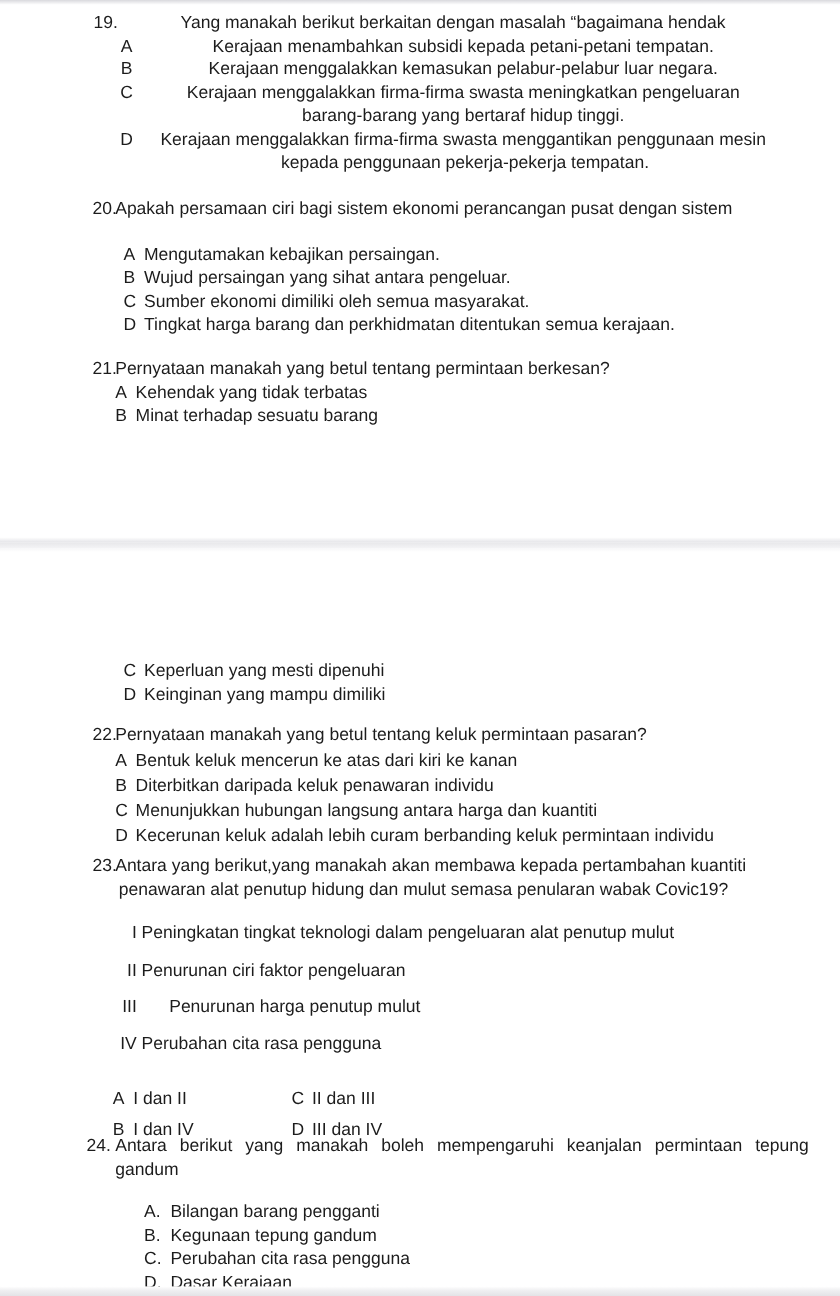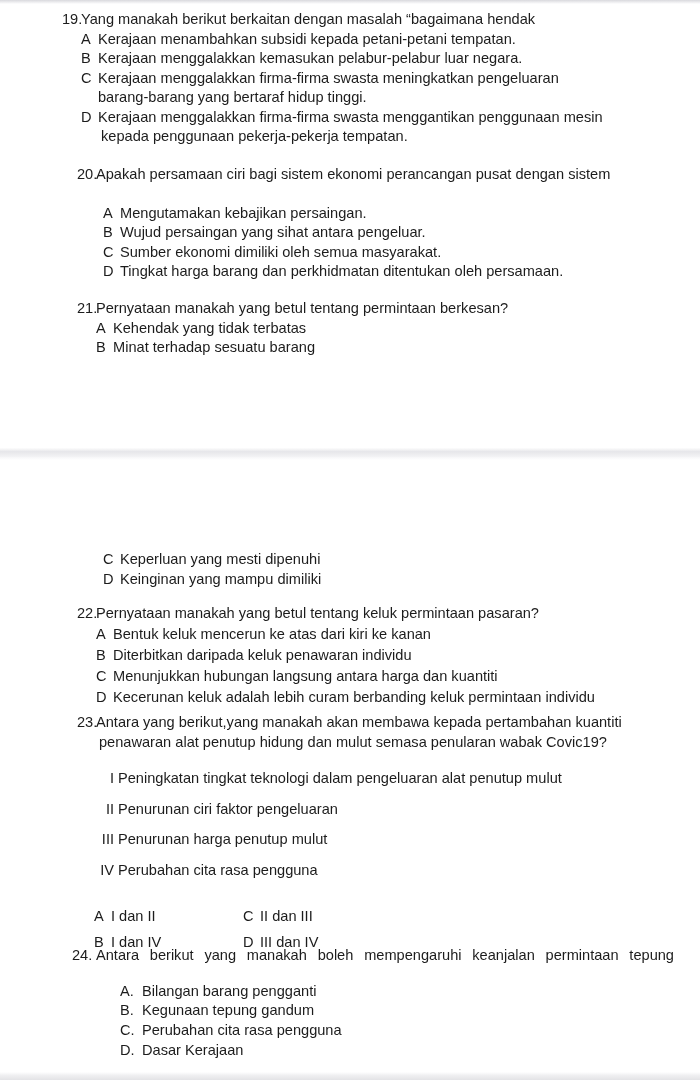--- a/index.html
+++ b/index.html
@@ -152,21 +152,21 @@
   }
   .opt-dotted .letter { flex: 0 0 auto; width: 22px; }
 </style>
 </head>
 <body>
 
 <div class="sheet" id="sheet-one">
   <div class="top-scan-edge"></div>
 </div>
 
-<div class="qblock" style="left:62px; top:10px; width:580px;">
+<div class="qblock" style="left:78px; top:10px; width:580px;text-align:center;">
   <div class="stem">
     <span class="num">19.</span>
     <div class="qline">Yang manakah berikut berkaitan dengan masalah “bagaimana hendak</div>
   </div>
   <div style="padding-left:19px;">
     <div class="opt">
       <span class="letter">A</span>
       <span class="otext">Kerajaan menambahkan subsidi kepada petani-petani tempatan.</span>
     </div>
     <div class="opt">
@@ -199,21 +199,21 @@
     <div class="opt">
       <span class="letter">B</span>
       <span class="otext">Wujud persaingan yang sihat antara pengeluar.</span>
     </div>
     <div class="opt">
       <span class="letter">C</span>
       <span class="otext">Sumber ekonomi dimiliki oleh semua masyarakat.</span>
     </div>
     <div class="opt">
       <span class="letter">D</span>
-      <span class="otext">Tingkat harga barang dan perkhidmatan ditentukan oleh persamaan.</span>
+      <span class="otext">Tingkat harga barang dan perkhidmatan ditentukan semua kerajaan.</span>
     </div>
   </div>
 </div>
 
 <div class="qblock" style="left:77px; top:299px; width:580px;">
   <div class="stem">
     <span class="num">21.</span>
     <div class="qline">Pernyataan manakah yang betul tentang permintaan berkesan?</div>
   </div>
   <div style="padding-left:19px;">
@@ -281,21 +281,21 @@
 
   <div style="padding-left:17px; margin-top:17px;">
     <div class="roman" style="margin-bottom:11px;">
       <span class="rnum">I</span>
       <span>Peningkatan tingkat teknologi dalam pengeluaran alat penutup mulut</span>
     </div>
     <div class="roman" style="margin-bottom:11px;">
       <span class="rnum">II</span>
       <span>Penurunan ciri faktor pengeluaran</span>
     </div>
-    <div class="roman" style="margin-bottom:11px;">
+    <div class="roman" style="margin-bottom:11px;gap:23px;">
       <span class="rnum">III</span>
       <span>Penurunan harga penutup mulut</span>
     </div>
     <div class="roman" style="margin-bottom:27px;">
       <span class="rnum">IV</span>
       <span>Perubahan cita rasa pengguna</span>
     </div>
   </div>
 
   <div class="twocol" style="padding-left:17px; margin-top:3px;">
@@ -319,20 +319,21 @@
         <span>III dan IV</span>
       </div>
     </div>
   </div>
 </div>
 
 <div class="qblock" style="left:72px; top:946px; width:580px;">
   <div class="stem-justified">
     <span class="num">24.</span>
     <div class="qline wrap" style="text-align:justify; text-align-last:justify; width:578px;">Antara berikut yang manakah boleh mempengaruhi keanjalan permintaan tepung</div>
+    <div class="qline">gandum</div>
   </div>
   <div style="padding-left:48px; margin-top:16px;">
     <div class="opt-dotted">
       <span class="letter">A.</span>
       <span>Bilangan barang pengganti</span>
     </div>
     <div class="opt-dotted">
       <span class="letter">B.</span>
       <span>Kegunaan tepung gandum</span>
     </div>

